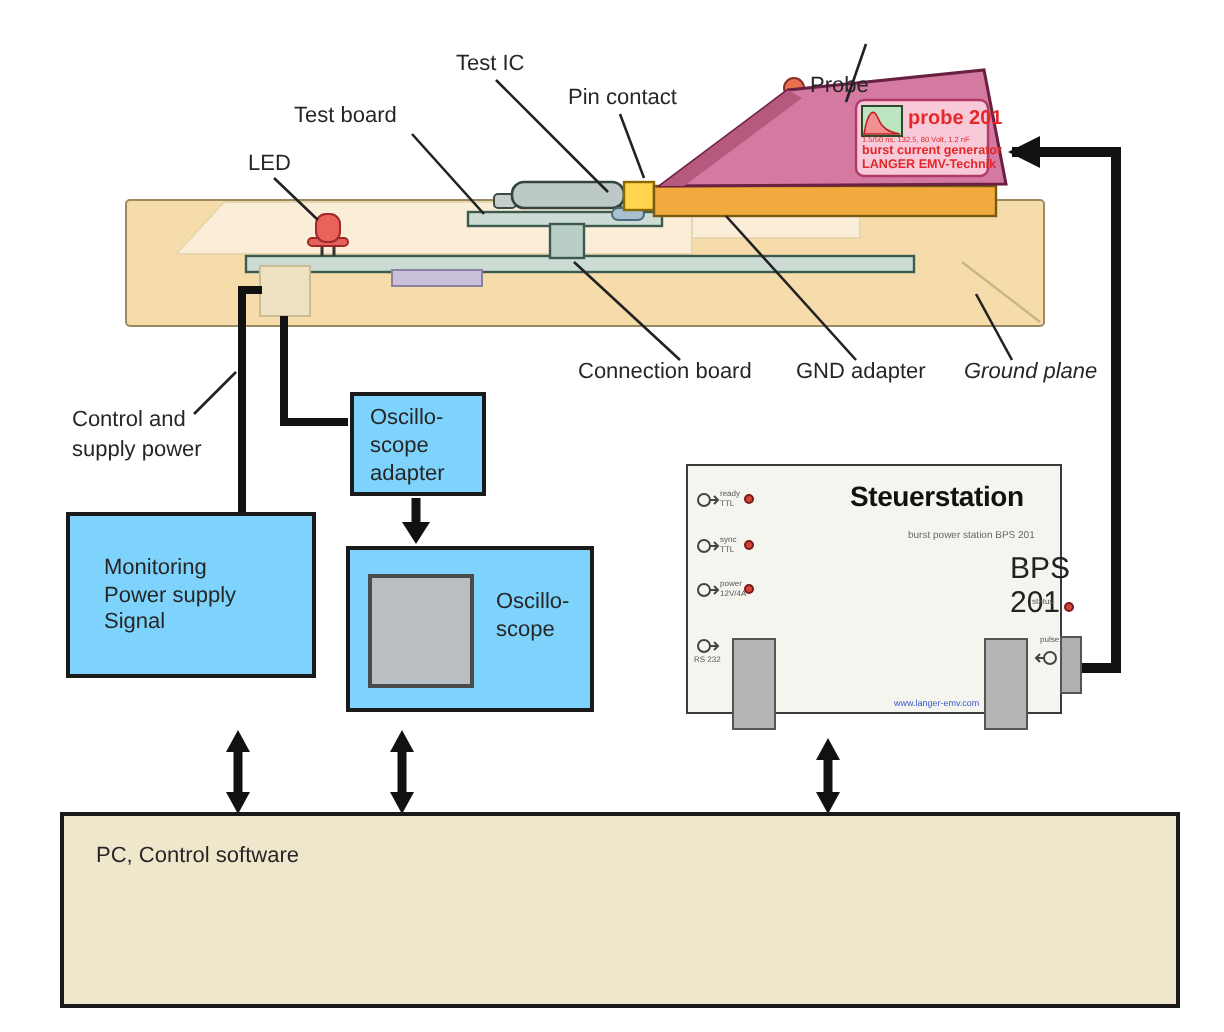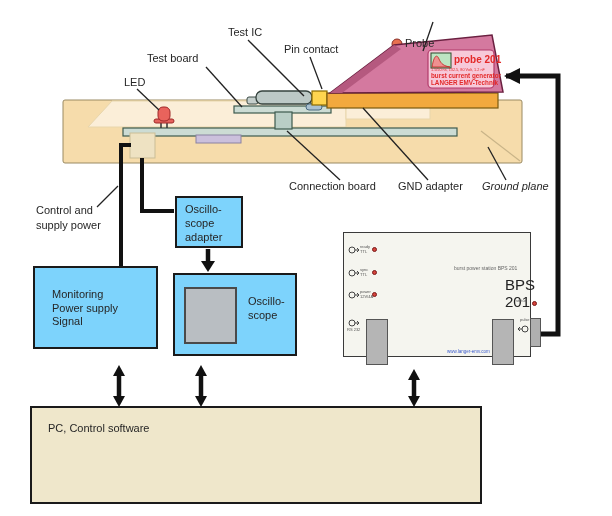--- a/index.html
+++ b/index.html
@@ -18,21 +18,21 @@
   .port{position:absolute;font-size:4px;line-height:4.5px;color:#555;}
   .dot{position:absolute;width:5px;height:5px;border-radius:50%;
        background:#d4423a;border:1px solid #7a1a1a;box-sizing:border-box;}
   .foot{position:absolute;width:22px;height:46px;background:#b5b5b5;border:1.5px solid #555;box-sizing:border-box;}
   .probe-name{position:absolute;left:454px;top:54px;font-size:10px;font-weight:bold;color:#e32929;}
   .probe-spec{position:absolute;left:431px;top:68px;font-size:3.8px;color:#e32929;}
   .probe-l2{position:absolute;left:431px;top:72px;font-size:6.3px;font-weight:bold;color:#e32929;}
   .probe-l3{position:absolute;left:431px;top:79px;font-size:6.3px;font-weight:bold;color:#e32929;}
   .screen{position:absolute;left:9px;top:12px;width:53px;height:57px;
           background:#b9bec2;border:2px solid #4a4a4a;box-sizing:border-box;}
-  .pcbox{position:absolute;left:30px;top:406px;width:452px;height:98px;
+  .pcbox{position:absolute;left:30px;top:406px;width:560px;height:98px;
          background:#efe7cb;border:2px solid #1a1a1a;box-sizing:border-box;}
   .gray-conn{position:absolute;left:186px;top:85px;width:11px;height:29px;
              background:#b0b0b0;border:1px solid #555;box-sizing:border-box;}
 </style>
 </head>
 <body>
 
 <div class="canvas">
 
   <svg width="612" height="516" viewBox="0 0 612 516">
@@ -120,21 +120,21 @@
   <div class="lbl" style="left:36px;top:219px;">supply power</div>
   <div class="lbl" style="left:289px;top:180px;">Connection board</div>
   <div class="lbl" style="left:398px;top:180px;">GND adapter</div>
   <div class="lbl" style="left:482px;top:180px;font-style:italic;">Ground plane</div>
 
   <div class="probe-name">probe 201</div>
   <div class="probe-spec">1.5/50 ns, 132.5, 80 Volt, 1.2 nF</div>
   <div class="probe-l2">burst current generator</div>
   <div class="probe-l3">LANGER EMV-Technik</div>
 
-  <div class="whitebox" style="left:33px;top:266px;width:125px;height:83px;">
+  <div class="whitebox" style="left:33px;top:256px;width:125px;height:83px;">
     <div class="boxtxt" style="position:absolute;left:17px;top:20px;">
       <div>Monitoring</div>
       <div>Power supply</div>
       <div>Signal</div>
     </div>
   </div>
 
   <div class="whitebox" style="left:175px;top:196px;width:68px;height:52px;">
     <div class="boxtxt" style="position:absolute;left:8px;top:4px;line-height:14px;">
       <div>Oscillo-</div>
@@ -145,20 +145,21 @@
 
   <div class="whitebox" style="left:173px;top:273px;width:124px;height:83px;">
     <div class="screen"></div>
     <div class="boxtxt" style="position:absolute;left:73px;top:20px;">
       <div>Oscillo-</div>
       <div>scope</div>
     </div>
   </div>
 
   <div class="bps">
+    <div class="bps-title">Steuerstation</div>
     <div class="bps-sub">burst power station BPS 201</div>
     <div class="bps-model">BPS 201</div>
     <div class="bps-web">www.langer-emv.com</div>
 
     <svg width="186" height="122" viewBox="0 0 186 122" style="left:0;top:0;">
       <g stroke="#444" fill="none" stroke-width="1">
         <circle cx="8" cy="17" r="3"></circle>
         <path d="M11 17 h4 M13 15 l2 2 -2 2"></path>
         <circle cx="8" cy="40" r="3"></circle>
         <path d="M11 40 h4 M13 38 l2 2 -2 2"></path>

